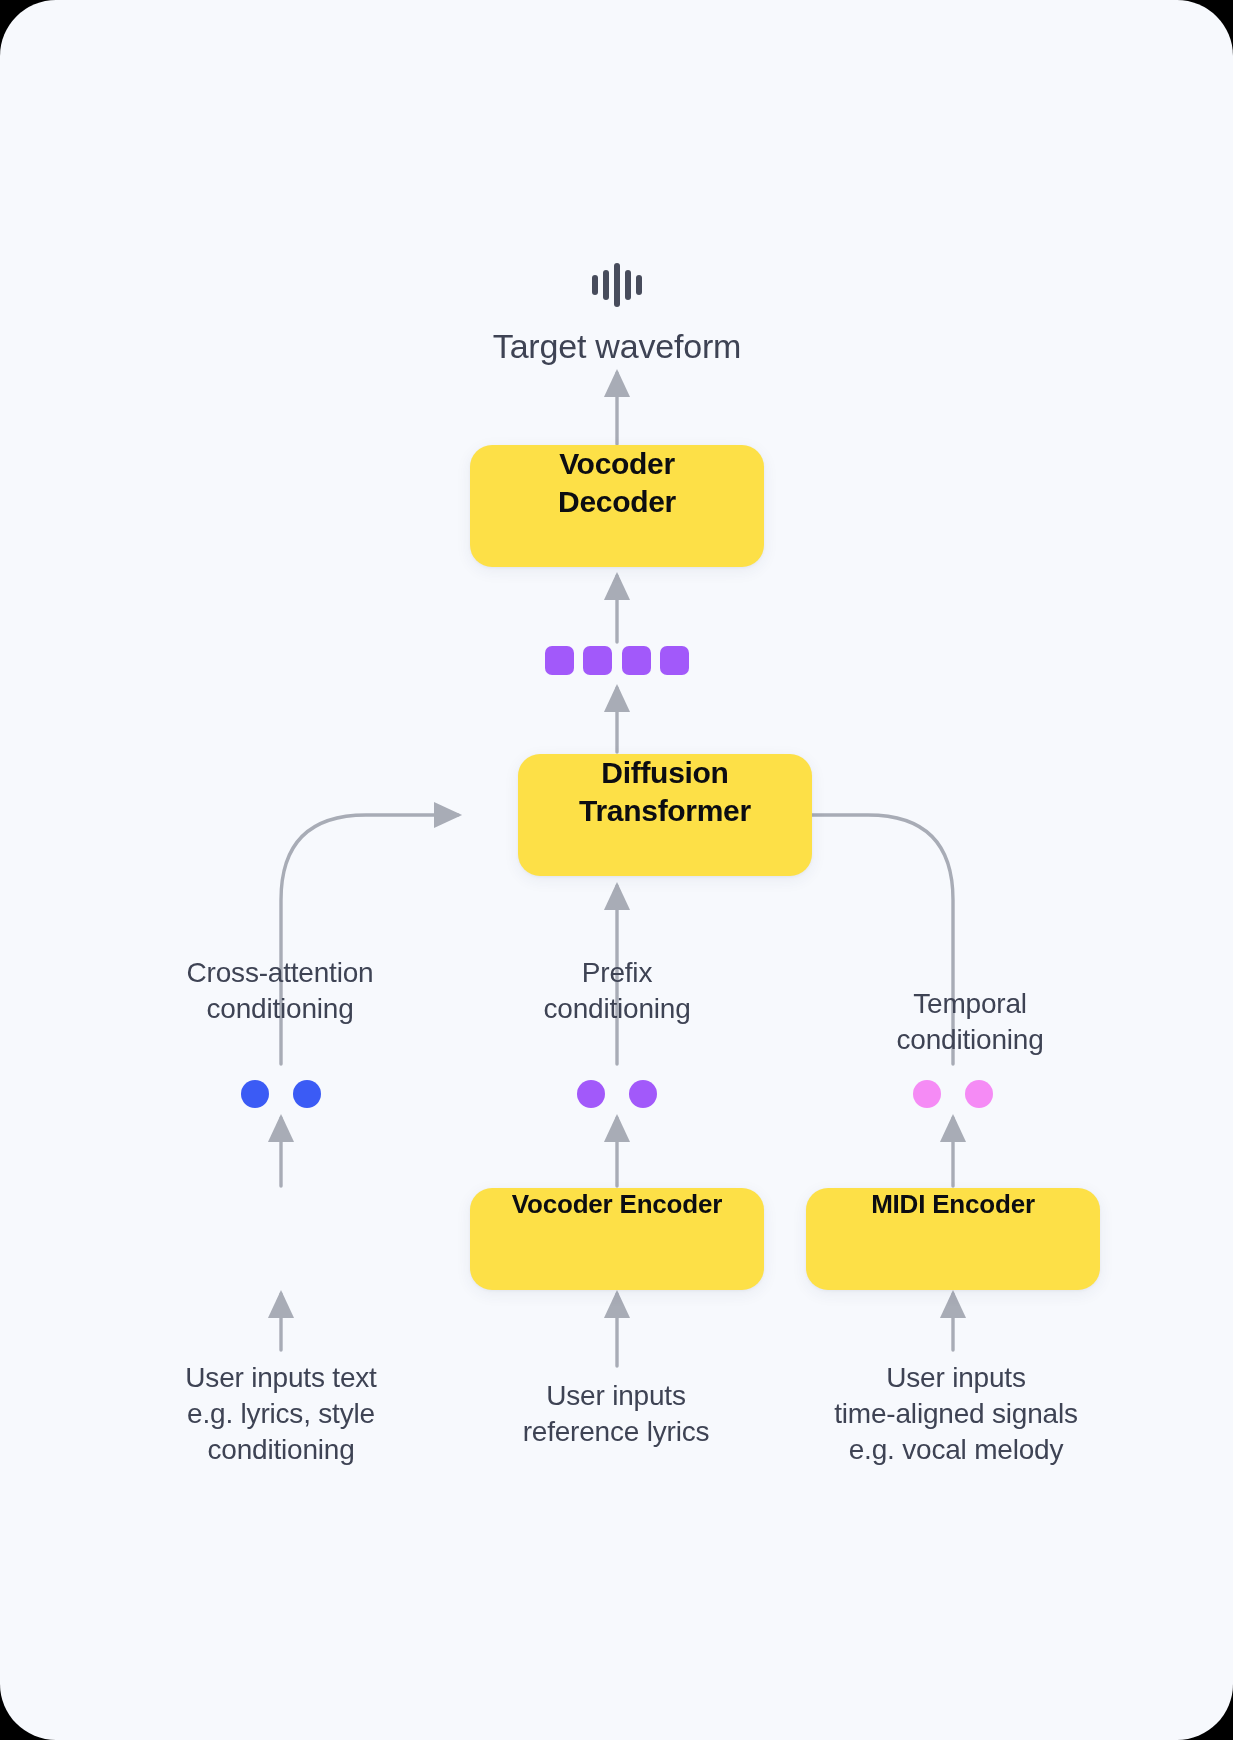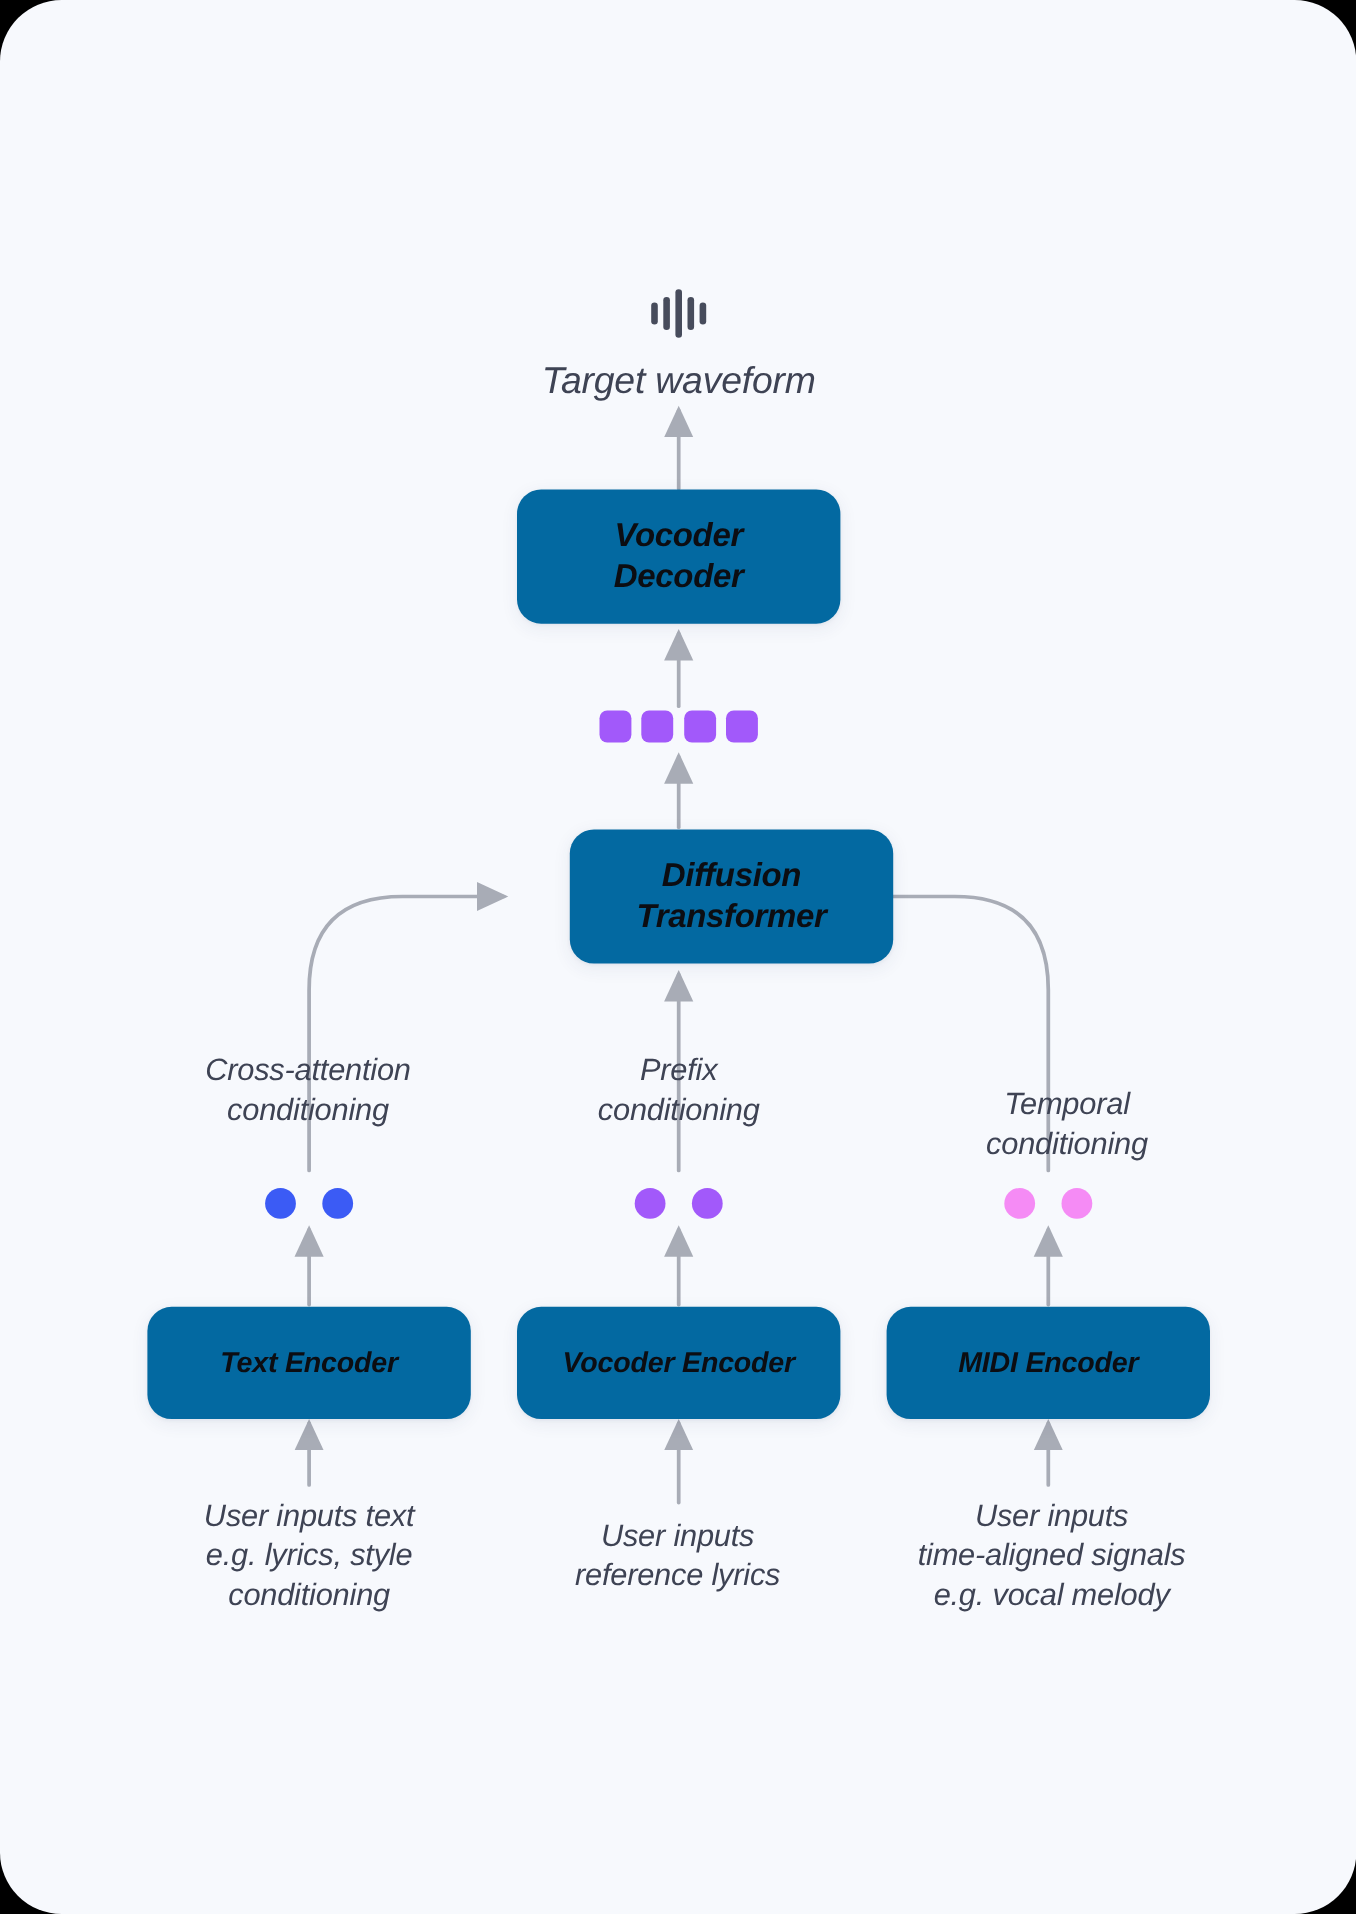--- a/index.html
+++ b/index.html
@@ -21,39 +21,38 @@
     height: 1740px;
     background: #f7f9fd;
     border-radius: 56px;
     overflow: hidden;
   }
   #stage {
     position: absolute;
     left: 0; top: 0;
     width: 1233px;
     height: 1740px;
-    font-style: italic;
   }
   
   #wires {
     position: absolute;
     left: 0; top: 0;
     width: 1233px;
     height: 1740px;
     pointer-events: none;
   }
   
   .node-box {
     position: absolute;
-    background: #0369a1;
+    background: #fde047;
     border-radius: 22px;
     box-shadow: 0 4px 16px rgba(40, 55, 95, 0.07),
                 0 1px 3px rgba(40, 55, 95, 0.05);
     display: flex;
-    align-items: center;
+    align-items: flex-start;
     justify-content: center;
     text-align: center;
     color: #0c0d12;
     font-weight: bold;
     line-height: 1.28;
   }
   #vocoder-decoder-box {
     left: 470px; top: 445px;
     width: 294px; height: 122px;
     font-size: 30px;
@@ -255,23 +254,20 @@
     </div>
     <div class="dot-pair" id="audio-dots">
       <span class="dot" style="background: rgb(162, 89, 250);"></span>
       <span class="dot" style="background: rgb(162, 89, 250);"></span>
     </div>
     <div class="dot-pair" id="midi-dots">
       <span class="dot" style="background: rgb(245, 139, 245);"></span>
       <span class="dot" style="background: rgb(245, 139, 245);"></span>
     </div>
 
-    <div class="node-box" id="text-encoder-box">
-      <span>Text Encoder</span>
-    </div>
     <div class="node-box" id="vocoder-encoder-box">
       <span>Vocoder Encoder</span>
     </div>
     <div class="node-box" id="midi-encoder-box">
       <span>MIDI Encoder</span>
     </div>
 
     <div class="plain-label input-caption" id="text-input-caption">
       <span>User inputs text</span><br>
       <span>e.g. lyrics, style</span><br>

